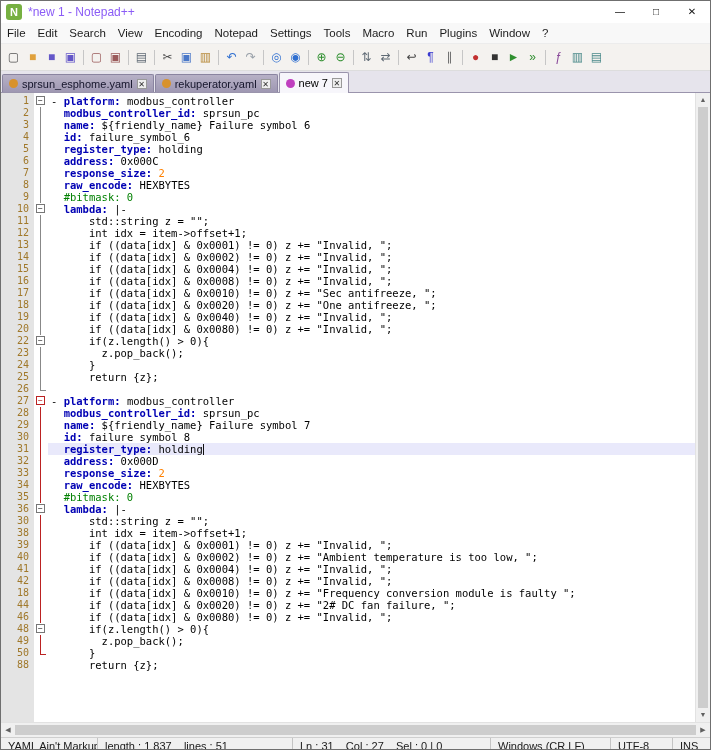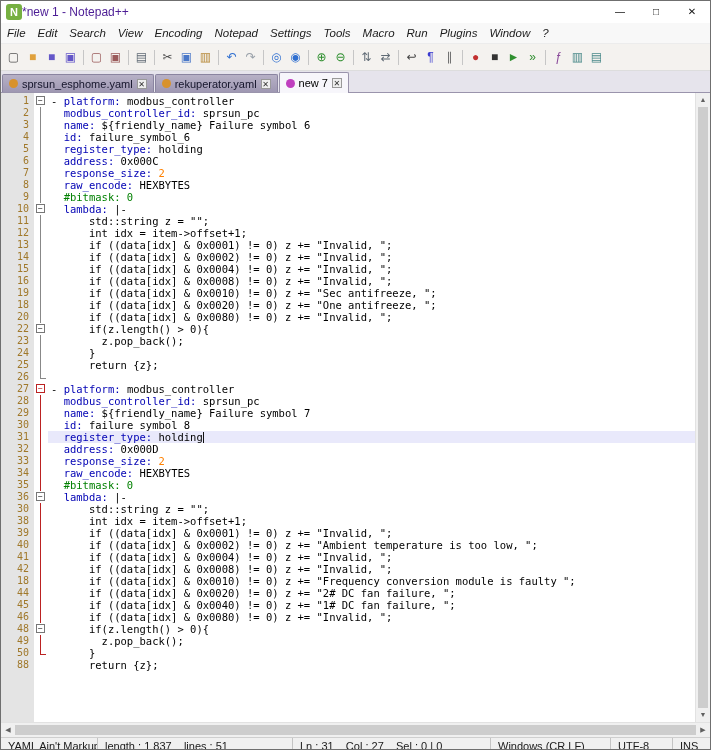--- a/index.html
+++ b/index.html
@@ -2,26 +2,26 @@
 <html><head>
 <meta charset="utf-8">
 <style>
   html,body{margin:0;padding:0;background:#d8d8d8;}
   .window{width:711px;height:750px;box-sizing:border-box;border:1px solid #6f6f6f;background:#fff;
           font-family:"Liberation Sans",sans-serif;overflow:hidden;display:flex;flex-direction:column;}
   
   .titlebar{height:22px;flex:none;display:flex;align-items:center;background:#ffffff;}
   .app-icon{width:16px;height:16px;margin-left:5px;background:#76b041;color:#fff;border-radius:3px;
             font:bold 11px/16px "Liberation Sans",sans-serif;text-align:center;flex:none;}
-  .title-text{font-size:12px;color:#4c1d95;flex:1;white-space:nowrap;overflow:hidden;}
+  .title-text{font-size:12px;color:#8b5cf6;padding-left:6px;flex:1;white-space:nowrap;overflow:hidden;}
   .win-btns{display:flex;height:100%;}
   .win-btn{width:36px;text-align:center;font-size:10px;line-height:22px;color:#111;}
   
   .menubar{height:20px;flex:none;display:flex;align-items:center;background:#f8f8f8;font-size:11.5px;border-bottom:1px solid #ececec;}
-  .menu-item{padding:2px 6px;color:#1c1c1c;white-space:nowrap;font-style:italic;}
+  .menu-item{padding:2px 6px;color:#1c1c1c;white-space:nowrap;}
   
   .toolbar{height:26px;flex:none;display:flex;align-items:center;background:#f4f2ef;border-bottom:1px solid #ddd;padding-left:3px;}
   .tb-btn{width:19px;height:19px;display:flex;align-items:center;justify-content:center;font-size:12px;border-radius:2px;flex:none;}
   .tb-sep{width:1px;height:15px;background:#c6c6c6;margin:0 3px;flex:none;}
   
   .tabbar{height:21px;flex:none;display:flex;align-items:flex-end;background:#e6e4ec;border-bottom:1px solid #9a94ac;padding-left:1px;}
   .tab{height:18px;display:flex;align-items:center;gap:4px;padding:0 6px;margin-right:1px;
        border:1px solid #8a84a0;border-bottom:none;border-radius:2px 2px 0 0;
        background:linear-gradient(#b7b1c6,#9e97b2);font-size:11px;color:#14142a;white-space:nowrap;box-sizing:border-box;}
   .tab.active{height:21px;margin-bottom:-1px;background:#f7f6fb;color:#000;border-color:#9a94ac;}
@@ -37,21 +37,21 @@
       font:10px/12px "DejaVu Sans Mono",monospace;}
   .fold{width:14px;flex:none;position:relative;}
   .fold.vl::before{content:"";position:absolute;left:6px;top:0;bottom:0;width:0;border-left:1px solid #888;}
   .fold.end::before{content:"";position:absolute;left:6px;top:0;height:7px;width:5px;border-left:1px solid #888;border-bottom:1px solid #888;}
   .fold.r.vl::before,.fold.r.end::before{border-color:#bb2222;}
   .fbox{position:absolute;left:2px;top:1px;width:9px;height:9px;box-sizing:border-box;border:1px solid #777;background:#fff;
         font:8px/7px "DejaVu Sans Mono",monospace;text-align:center;color:#333;}
   .fold.r .fbox{border-color:#bb2222;color:#bb2222;}
   .code{flex:1;white-space:pre;font:10.5px/12px "DejaVu Sans Mono",monospace;color:#000;padding-left:3px;}
   .current .code{background:#e9e9fb;}
-  .tk-k{color:#0000b4;font-weight:normal;}
+  .tk-k{color:#0000b4;font-weight:bold;}
   .tk-n{color:#ff8000;}
   .tk-c{color:#008000;}
   .tk-t{color:#000;}
   .caret{display:inline-block;width:1px;height:11px;background:#111;vertical-align:text-bottom;animation:blink 1s step-end infinite;}
   @keyframes blink{0%,49%{opacity:1}50%,100%{opacity:0}}
   
   .vscroll{width:14px;flex:none;background:#f0f0f0;border-left:1px solid #e2e2e2;display:flex;flex-direction:column;align-items:stretch;}
   .hscroll{height:14px;flex:none;background:#f0f0f0;border-top:1px solid #e2e2e2;display:flex;align-items:stretch;}
   .sarrow{flex:none;width:14px;height:14px;font-size:7px;line-height:14px;text-align:center;color:#606060;}
   .vthumb{flex:1;background:#cdcdcd;margin:0 2px;}
@@ -237,28 +237,33 @@
             <span class="ln">15</span>
             <span class="fold vl g"></span>
             <span class="code"><span class="tk-t">      if ((data[idx] &amp; 0x0004) != 0) z += "Invalid, ";</span></span>
           </div>
           <div class="code-row">
             <span class="ln">16</span>
             <span class="fold vl g"></span>
             <span class="code"><span class="tk-t">      if ((data[idx] &amp; 0x0008) != 0) z += "Invalid, ";</span></span>
           </div>
           <div class="code-row">
+            <span class="ln">17</span>
+            <span class="fold vl g"></span>
+            <span class="code"><span class="tk-t">      if ((data[idx] &amp; 0x0010) != 0) z += "Sec antifreeze, ";</span></span>
+          </div>
+          <div class="code-row">
+            <span class="ln">18</span>
+            <span class="fold vl g"></span>
+            <span class="code"><span class="tk-t">      if ((data[idx] &amp; 0x0020) != 0) z += "One antifreeze, ";</span></span>
+          </div>
+          <div class="code-row">
             <span class="ln">19</span>
             <span class="fold vl g"></span>
-            <span class="code"><span class="tk-t">      if ((data[idx] &amp; 0x0010) != 0) z += "Sec antifreeze, ";</span></span>
-          </div>
-          <div class="code-row">
-            <span class="ln">18</span>
-            <span class="fold vl g"></span>
-            <span class="code"><span class="tk-t">      if ((data[idx] &amp; 0x0020) != 0) z += "One antifreeze, ";</span></span>
+            <span class="code"><span class="tk-t">      if ((data[idx] &amp; 0x0040) != 0) z += "Invalid, ";</span></span>
           </div>
           <div class="code-row">
             <span class="ln">20</span>
             <span class="fold vl g"></span>
             <span class="code"><span class="tk-t">      if ((data[idx] &amp; 0x0080) != 0) z += "Invalid, ";</span></span>
           </div>
           <div class="code-row">
             <span class="ln">22</span>
             <span class="fold box g">
               <i class="fbox">−</i>
@@ -371,25 +376,20 @@
           </div>
           <div class="code-row">
             <span class="ln">18</span>
             <span class="fold vl r"></span>
             <span class="code"><span class="tk-t">      if ((data[idx] &amp; 0x0010) != 0) z += "Frequency conversion module is faulty ";</span></span>
           </div>
           <div class="code-row">
             <span class="ln">44</span>
             <span class="fold vl r"></span>
             <span class="code"><span class="tk-t">      if ((data[idx] &amp; 0x0020) != 0) z += "2# DC fan failure, ";</span></span>
-          </div>
-          <div class="code-row">
-            <span class="ln">45</span>
-            <span class="fold vl r"></span>
-            <span class="code"><span class="tk-t">      if ((data[idx] &amp; 0x0040) != 0) z += "1# DC fan failure, ";</span></span>
           </div>
           <div class="code-row">
             <span class="ln">46</span>
             <span class="fold vl r"></span>
             <span class="code"><span class="tk-t">      if ((data[idx] &amp; 0x0080) != 0) z += "Invalid, ";</span></span>
           </div>
           <div class="code-row">
             <span class="ln">48</span>
             <span class="fold box g">
               <i class="fbox">−</i>

